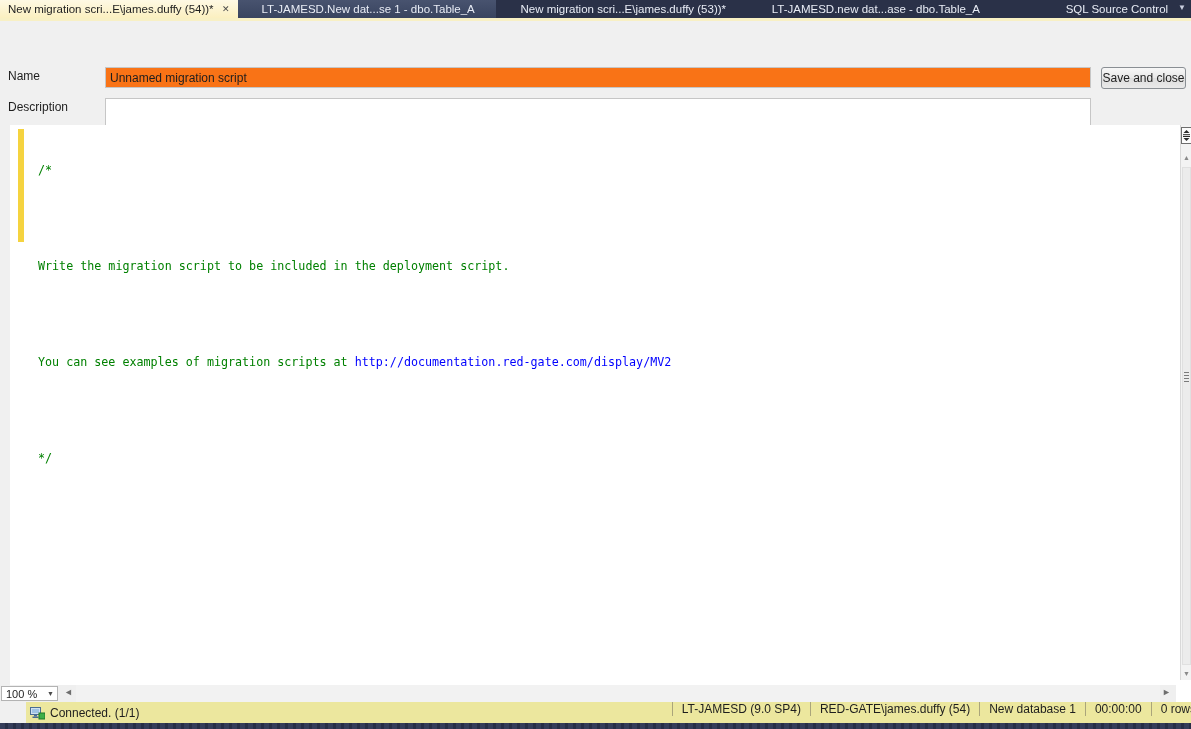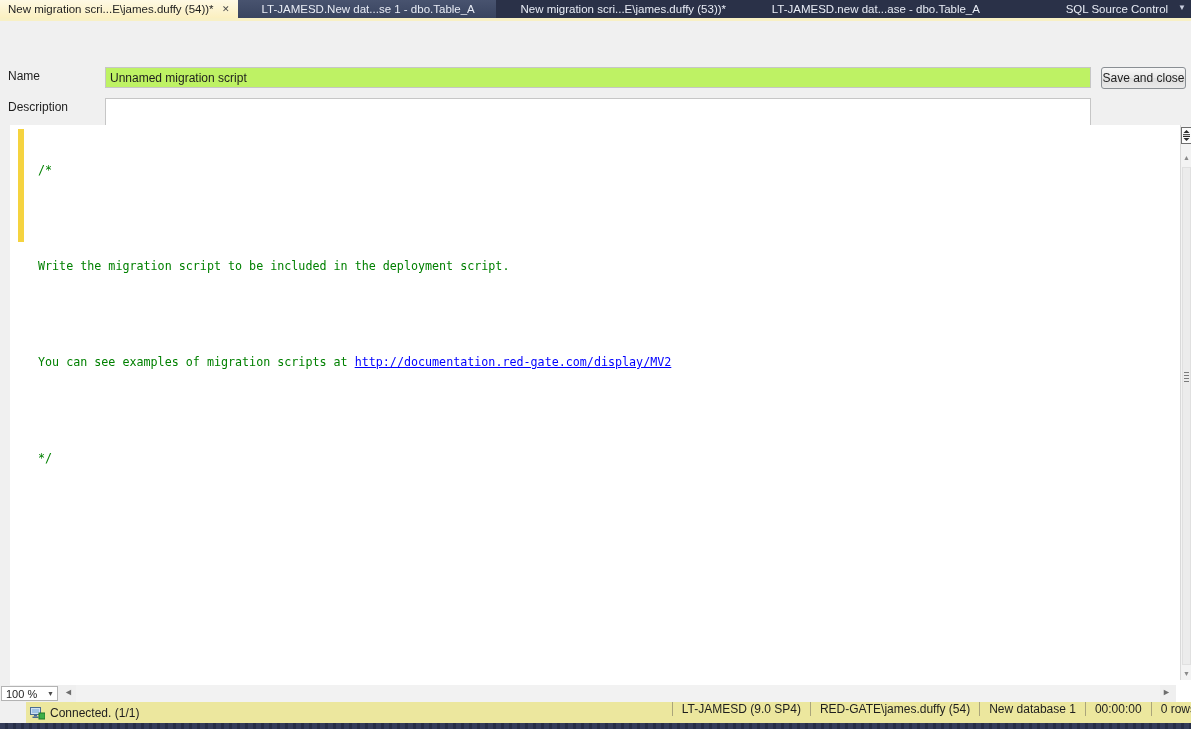--- a/index.html
+++ b/index.html
@@ -22,38 +22,38 @@
   .tab-overflow { position:absolute; right:5px; top:3px; color:#c9cede; font-size:8px; cursor:pointer; }
 
   .accent-strip { position:absolute; left:0; top:18px; width:1191px; height:3px; background:#f8f0c4; }
 
   
   .header { position:absolute; left:0; top:21px; width:1191px; height:104px; background:#f0f0f0;margin-top:41px; }
   .lbl { position:absolute; font-size:12px; color:#1e1e1e; }
   .lbl-name { left:8px; top:7px; }
   .lbl-desc { left:8px; top:38px; }
   .name-input { position:absolute; left:105px; top:5px; width:986px; height:21px;
-                border:1px solid #c6c6c6; background:#bef264; font-family:"Liberation Sans",sans-serif;
+                border:1px solid #c6c6c6; background:#f97316; font-family:"Liberation Sans",sans-serif;
                 font-size:12px; color:#1e1e1e; padding:0 4px; outline:none; }
   .desc-input { position:absolute; left:105px; top:36px; width:986px; height:67px;
                 border:1px solid #c6c6c6; background:#fff; resize:none; outline:none;
                 font-family:"Liberation Sans",sans-serif; font-size:12px; }
   .save-btn { position:absolute; left:1101px; top:5px; width:85px; height:22px;
               font-family:"Liberation Sans",sans-serif; font-size:12px; color:#1e1e1e;
               background:linear-gradient(180deg,#f7f7f7,#e8e8e8 49%,#dddddd 50%,#e9e9e9);
               border:1px solid #8a8f94; border-radius:3px; cursor:pointer; }
 
   
   .editor { position:absolute; left:0; top:125px; width:1191px; height:560px; background:#f0f0f0; }
   .editor-surface { position:absolute; left:10px; top:0; width:1170px; height:560px; background:#ffffff; }
   .change-bar { position:absolute; left:8px; top:4px; width:6px; height:113px; background:#f5d33f; }
   .code { position:absolute; left:28px; top:5px; font-family:"DejaVu Sans Mono", monospace;
           font-size:11.7px; line-height:16px; color:#008000; white-space:pre; }
   .code-line { height:16px; }
-  .code-link { color:#0000ff; text-decoration:underline; cursor:pointer; }
+  .code-link { color:#0000ff; cursor:pointer; }
 
   
   .vscroll { position:absolute; left:1180px; top:0; width:11px; height:560px;
              background:#f3f3f3; border-left:1px solid #d9d9d9; }
   .split-btn { position:absolute; left:0px; top:2px; width:11px; height:17px; background:#fcfcfc;
                border:1px solid #6e6e6e; display:flex; align-items:center; justify-content:center; }
   .vs-arrow { position:absolute; left:0; width:11px; text-align:center; color:#8a8a8a;
               font-size:7px; line-height:10px; cursor:pointer; }
   .vs-arrow.up { top:28px; }
   .vs-arrow.down { top:544px; }

